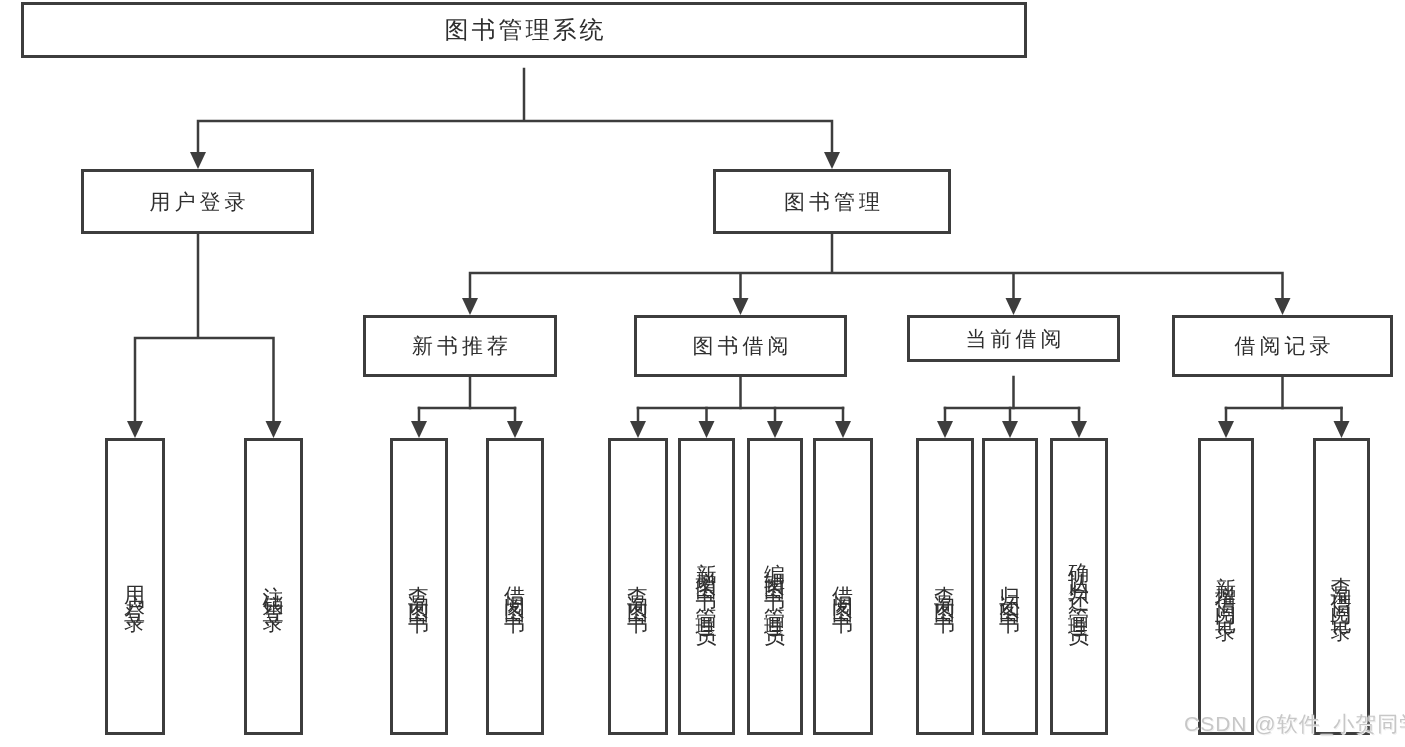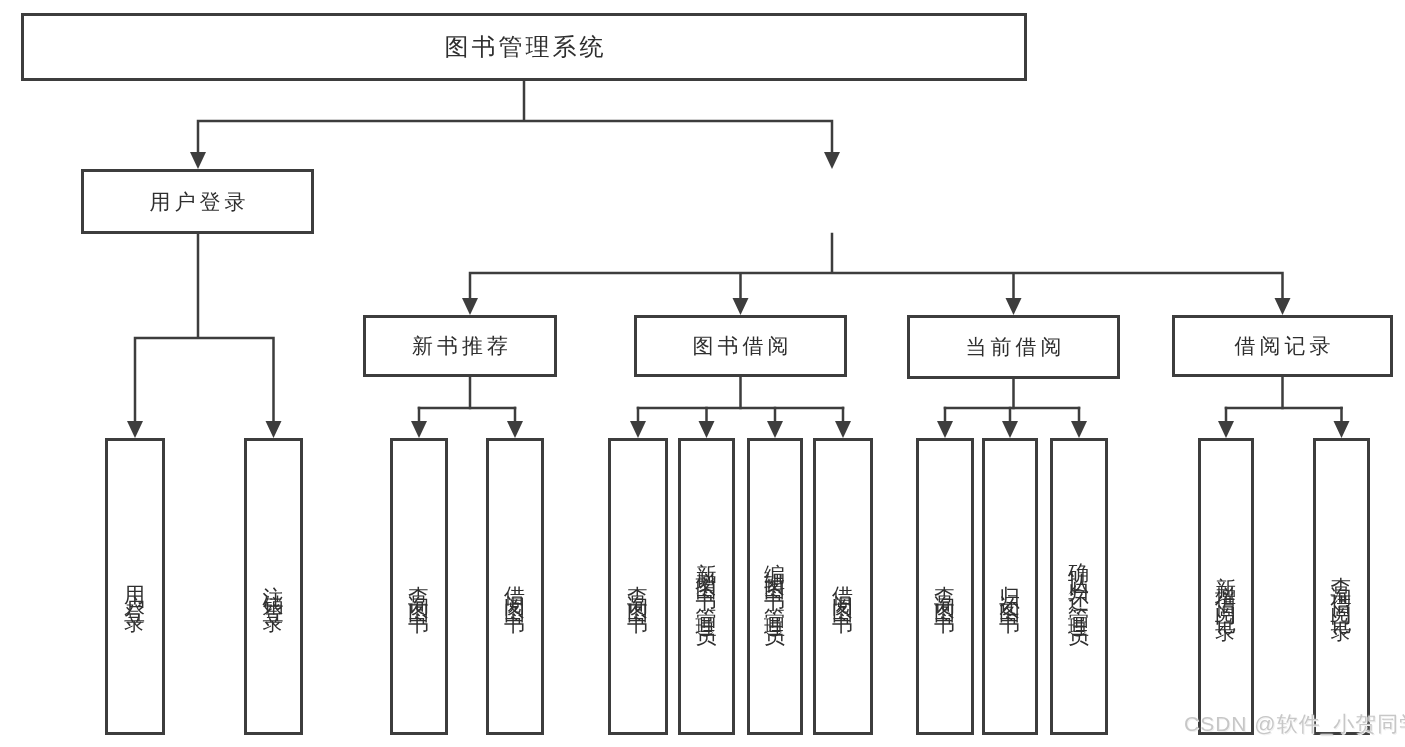--- a/index.html
+++ b/index.html
@@ -96,35 +96,38 @@
       <polygon points="767,421 783,421 775,438"></polygon>
       <polygon points="835,421 851,421 843,438"></polygon>
       <polygon points="937,421 953,421 945,438"></polygon>
       <polygon points="1002,421 1018,421 1010,438"></polygon>
       <polygon points="1071,421 1087,421 1079,438"></polygon>
       <polygon points="1218,421 1234,421 1226,438"></polygon>
       <polygon points="1333.5,421 1349.5,421 1341.5,438"></polygon>
     </g>
   </svg>
 
-  <div class="node root" style="left:21px;top:13px;width:1006px;height:68px">
+  <div class="node root" style="left:21px;top:2px;width:1006px;height:56px">
     <span class="lbl">图书管理系统</span>
   </div>
 
   <div class="node" style="left:81px;top:169px;width:233px;height:65px">
     <span class="lbl">用户登录</span>
+  </div>
+  <div class="node" style="left:713px;top:169px;width:238px;height:65px">
+    <span class="lbl">图书管理</span>
   </div>
 
   <div class="node" style="left:363px;top:315px;width:194px;height:62px">
     <span class="lbl">新书推荐</span>
   </div>
   <div class="node" style="left:634px;top:315px;width:213px;height:62px">
     <span class="lbl">图书借阅</span>
   </div>
-  <div class="node" style="left:907px;top:315px;width:213px;height:64px">
+  <div class="node" style="left:907px;top:315px;width:213px;height:47px">
     <span class="lbl">当前借阅</span>
   </div>
   <div class="node" style="left:1172px;top:315px;width:221px;height:62px">
     <span class="lbl">借阅记录</span>
   </div>
 
   <div class="node leaf" style="left:105px;top:438px;width:60px;height:297px">
     <span class="lbl">用户登录</span>
   </div>
   <div class="node leaf" style="left:244px;top:438px;width:59px;height:297px">

